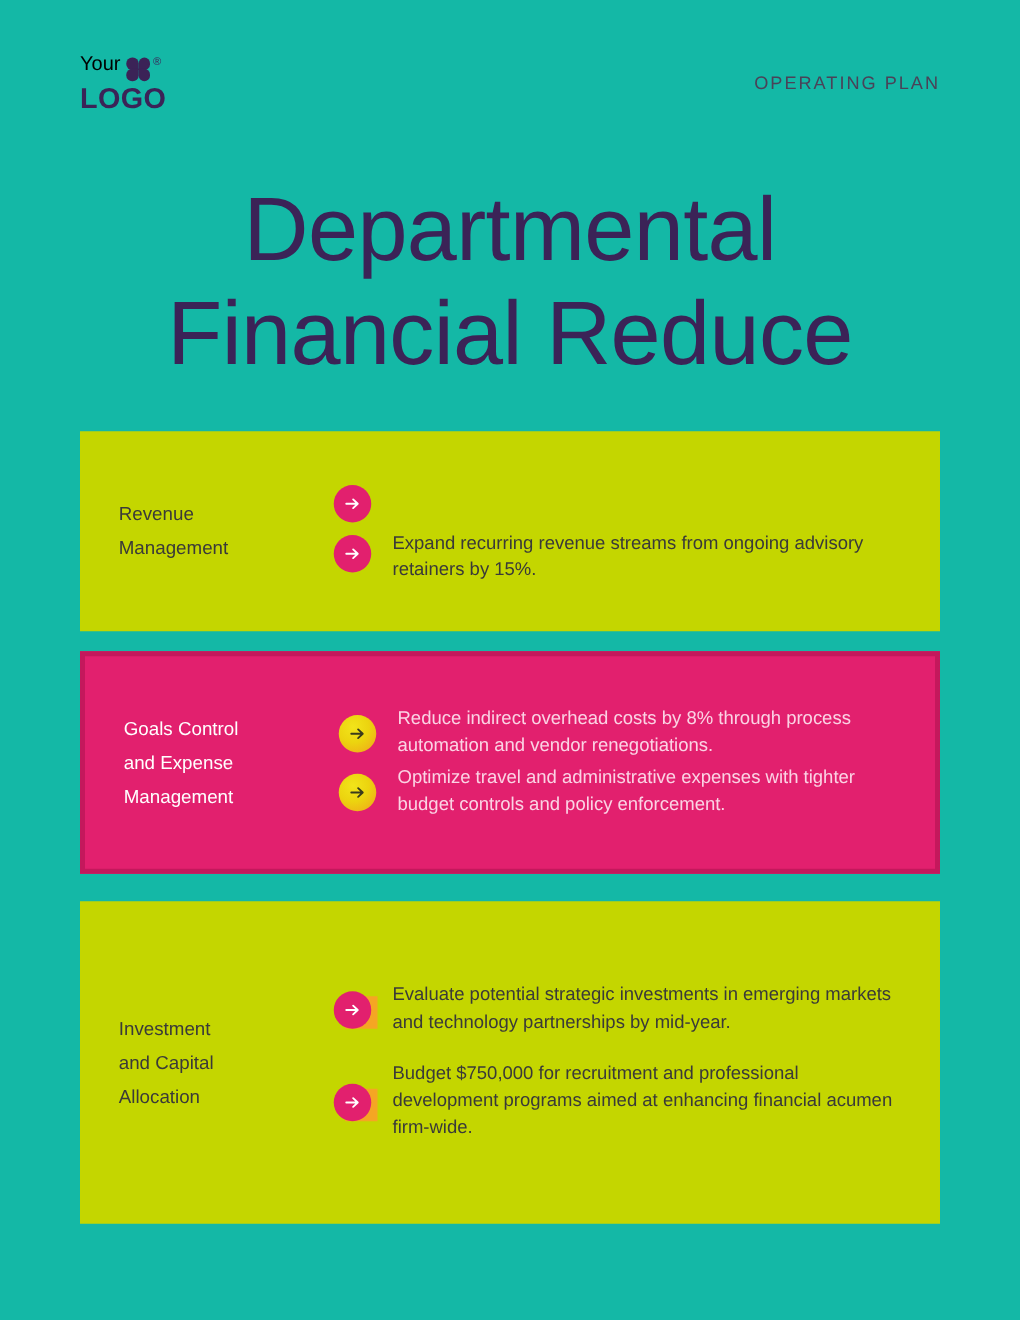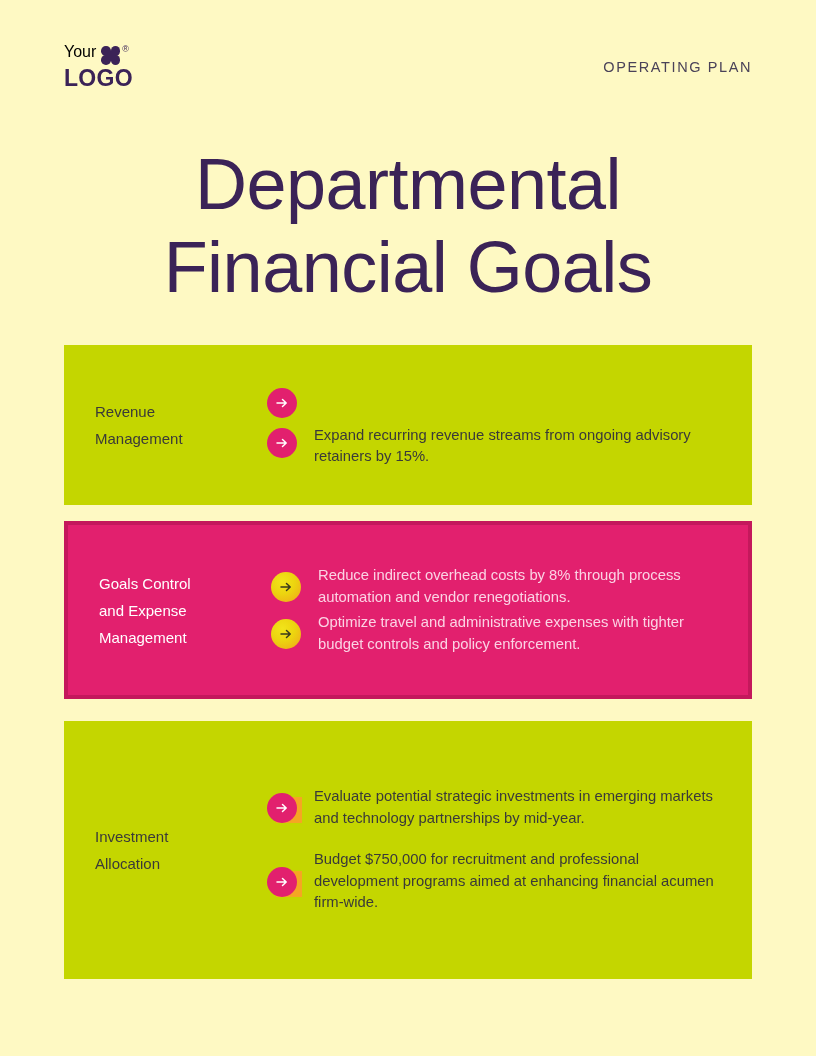--- a/index.html
+++ b/index.html
@@ -2,21 +2,21 @@
 <html><head>
 <meta charset="utf-8">
 <style>
   * { margin:0; padding:0; box-sizing:border-box; }
   html, body {
     width:816px; height:1056px;
     background:#f0f0f0;
     font-family:"Liberation Sans", sans-serif;
     overflow:hidden;
   }
-  .page { position:relative; width:816px; height:1056px; background:#fef9c3; }
+  .page { position:relative; width:816px; height:1056px; background:#14b8a6; }
 
   
   .header {
     position:absolute; top:44px; left:64px; right:64px; height:46px;
     display:flex; align-items:center; justify-content:space-between;
   }
   .logo { display:block; line-height:1; }
   .logo-row1 { display:flex; align-items:flex-start; height:21px; }
   .logo-mark { width:19px; height:19px; position:relative; margin-left:5px; margin-top:2px; }
   .logo-mark span {
@@ -113,21 +113,21 @@
         <span class="logo-reg">®</span>
       </div>
       <div class="logo-row2">LOGO</div>
     </div>
 
     <div class="operating-plan">OPERATING PLAN</div>
   </div>
 
   <h1 class="title">
     <span class="title-line">Departmental</span>
-    <span class="title-line">Financial Goals</span>
+    <span class="title-line">Financial Reduce</span>
   </h1>
 
   <div class="sections">
 
     <div class="section green sec-1">
       <div class="sec-title">
         <div>Revenue</div>
         <div>Management</div>
       </div>
       <div class="bullets">
@@ -179,20 +179,21 @@
             </span>
           </span>
           <span class="btxt">Optimize travel and administrative expenses with tighter budget controls and policy enforcement.</span>
         </div>
       </div>
     </div>
 
     <div class="section green sec-3">
       <div class="sec-title">
         <div>Investment</div>
+        <div>and Capital</div>
         <div>Allocation</div>
       </div>
       <div class="bullets">
         <div class="bullet">
           <span class="icon-wrap icon-mid">
             <span class="icon-sq"></span>
             <span class="circle magenta">
               <svg class="arrow-svg" width="16" height="16" viewBox="0 0 16 16" aria-hidden="true">
                 <path d="M3 8 H12 M8.5 4.5 L12.2 8 L8.5 11.5" fill="none" stroke="#ffffff" stroke-width="1.5" stroke-linecap="round" stroke-linejoin="round"></path>
               </svg>

